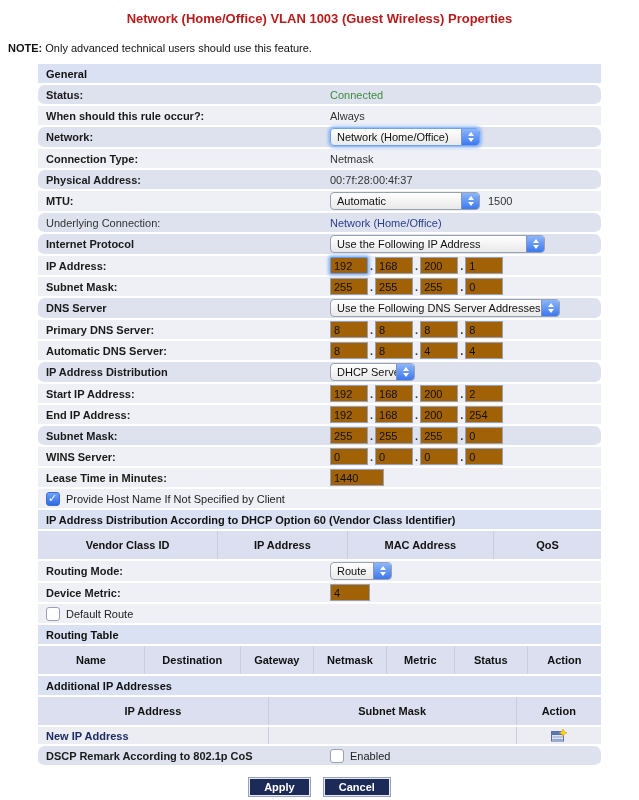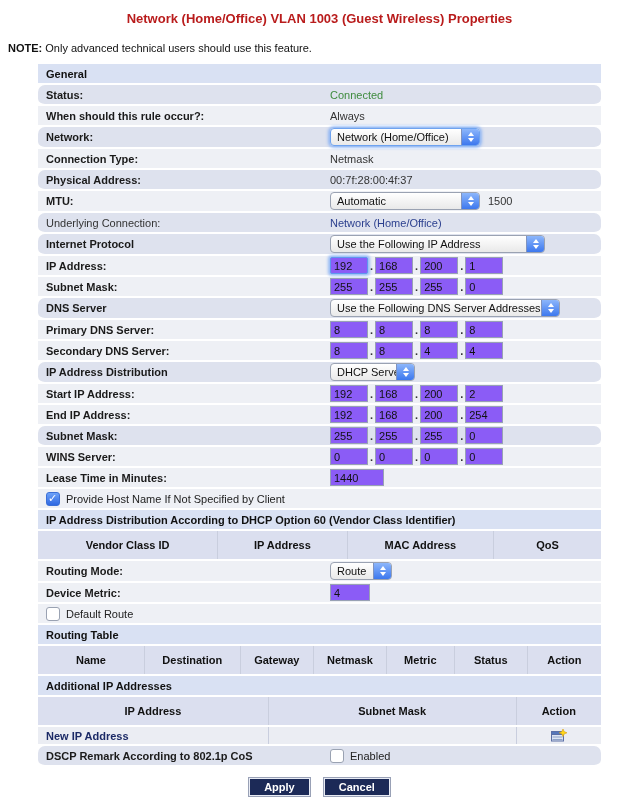--- a/index.html
+++ b/index.html
@@ -22,21 +22,21 @@
   .aqua{display:inline-flex;align-items:stretch;height:18px;border:1px solid #9aa2b2;border-radius:4px;
     background:linear-gradient(#ffffff,#e9e9e9);box-sizing:border-box;cursor:default;}
   .aqua .atext{flex:1;display:flex;align-items:center;padding:0 6px;font-size:11px;color:#111;white-space:nowrap;overflow:hidden;}
   .aqua .astep{width:17px;border-radius:0 3px 3px 0;background:linear-gradient(#8cb6fb,#3d78ee);
     display:flex;flex-direction:column;align-items:center;justify-content:center;gap:2px;border-left:1px solid #7f93c0;}
   .aqua .up{width:0;height:0;border-left:3px solid transparent;border-right:3px solid transparent;border-bottom:4px solid #fff;}
   .aqua .dn{width:0;height:0;border-left:3px solid transparent;border-right:3px solid transparent;border-top:4px solid #fff;}
   .aqua.focused{border-color:#6ea3f0;box-shadow:0 0 3px 2px rgba(115,165,245,.7);}
   .w150{width:150px;} .w215{width:215px;} .w230{width:230px;} .w95{width:85px;} .w62{width:62px;}
   
-  .tin{height:15px;border:1px solid #98a1b4;background:#8b5cf6;font-family:inherit;font-size:11px;
+  .tin{height:15px;border:1px solid #98a1b4;background:#a16207;font-family:inherit;font-size:11px;
     padding:0 3px;color:#111;box-sizing:content-box;}
   .oct{width:30px;}
   .tin.focused{border-color:#5f97ef;box-shadow:0 0 3px 2px rgba(115,165,245,.7);border-radius:2px;}
   .octs{display:inline-flex;align-items:center;}
   .octs .dot::before{content:".";margin:0 2px;color:#333;font-weight:bold;}
   .w52{width:46px;} .w38{width:32px;}
   .after-select{margin-left:8px;color:#333;}
   
   .cb{display:inline-block;width:12px;height:12px;border:1px solid #9aa2b2;border-radius:3px;background:#fff;
     margin:0 6px 0 8px;position:relative;cursor:pointer;flex:none;}
@@ -202,21 +202,21 @@
       <span class="dot"></span>
         <input class="tin oct" value="8" style="">
       <span class="dot"></span>
         <input class="tin oct" value="8" style="">
       <span class="dot"></span>
         <input class="tin oct" value="8" style="">
     </div>
   </div>
 
   <div class="row r-l">
-    <div class="lbl">Secondary DNS Server:</div>
+    <div class="lbl">Automatic DNS Server:</div>
     <div class="val octs">
       <input class="tin oct" value="8" style="">
       <span class="dot"></span>
         <input class="tin oct" value="8" style="">
       <span class="dot"></span>
         <input class="tin oct" value="4" style="">
       <span class="dot"></span>
         <input class="tin oct" value="4" style="">
     </div>
   </div>

